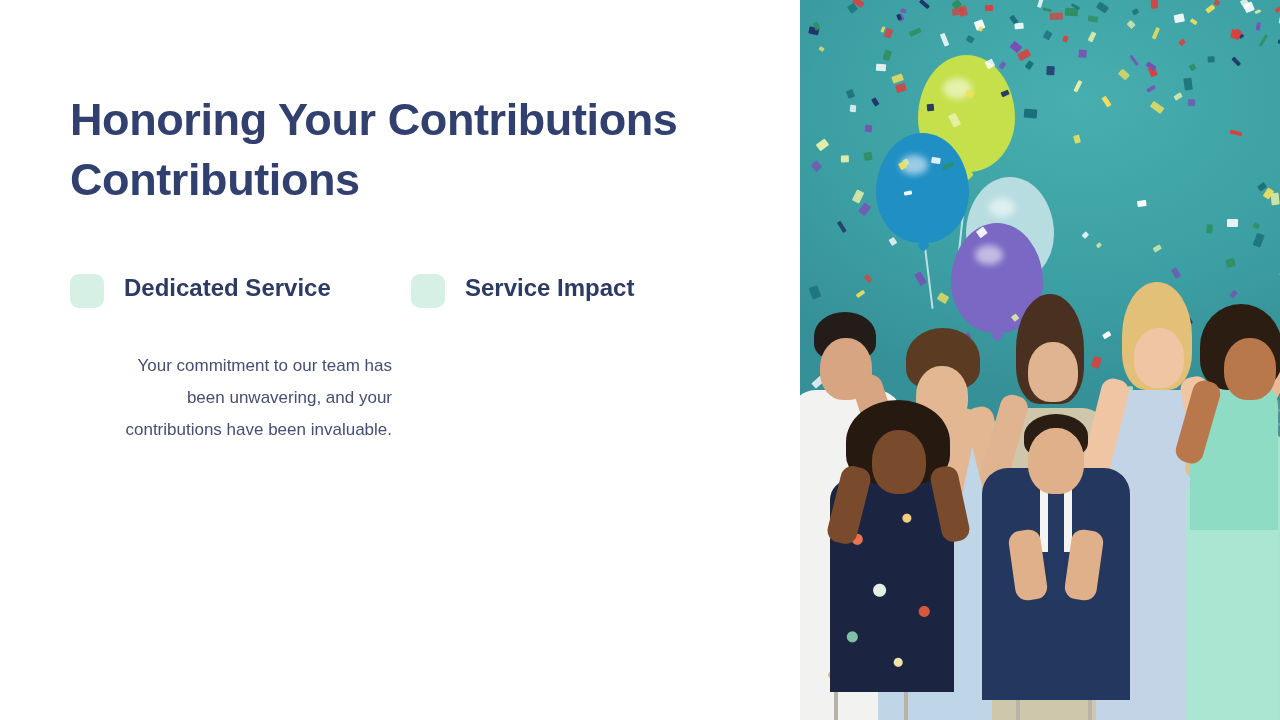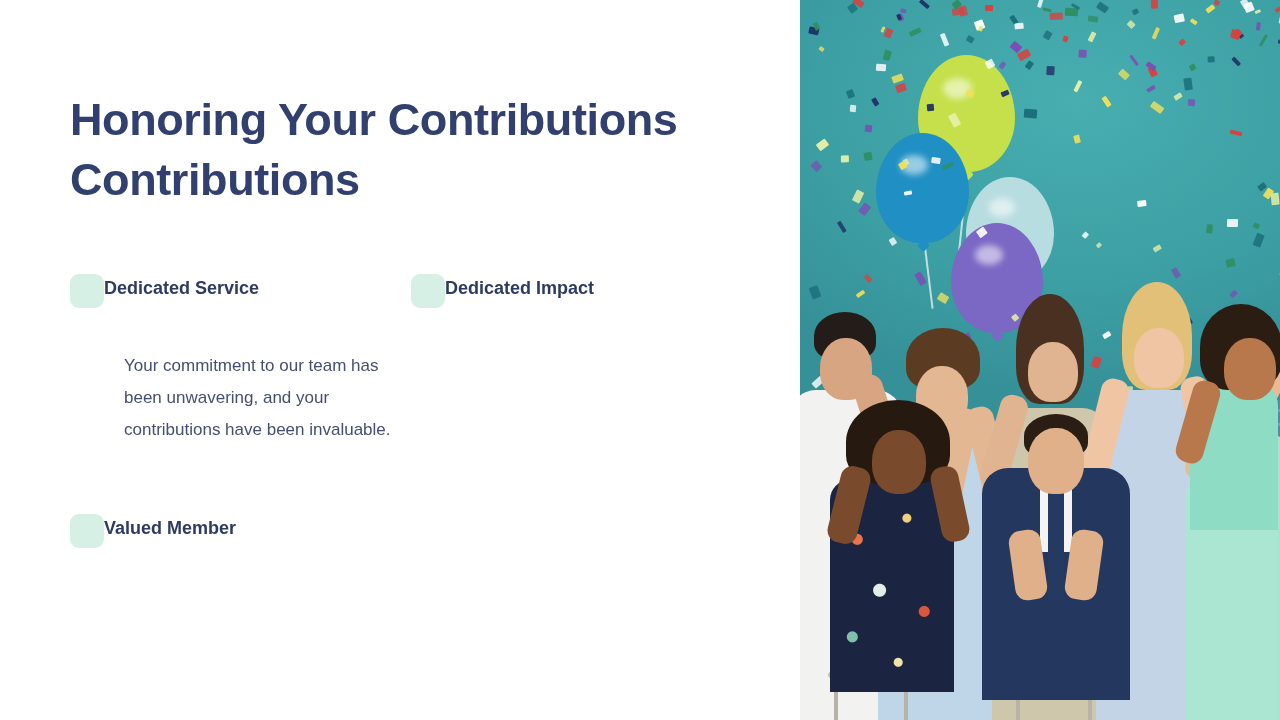--- a/index.html
+++ b/index.html
@@ -73,35 +73,36 @@
     width: 34px;
     height: 34px;
     border-radius: 9px;
     background: #d6f0e6;
     flex: 0 0 34px;
     box-sizing: border-box;
   }
 
   .feature-title {
     margin: 0;
-    font-size: 18px;
+    padding-left: 20px;
+    font-size: 24px;
     font-weight: bold;
     line-height: 28px;
     color: #2d3a63;
     white-space: nowrap;
   }
 
   .feature-body {
     margin: 0;
     padding-left: 54px;
     font-size: 17px;
     line-height: 32px;
     color: #454f72;
   }
-  .body-gap-lg { padding-top: 42px; }
+  .body-gap-lg { padding-top: 42px; text-align: right; }
   .body-gap-sm { padding-top: 13px; }
   .body-gap-xs { padding-top: 10px; }
 
   .feature-col-1 .feature-body { width: 268px; }
   .feature-col-2 .feature-body { width: 276px; }
   .feature-wide  .feature-body { width: 600px; }
 
   .row-bottom {
     position: relative;
     margin-top: 0;
@@ -262,33 +263,29 @@
           <div class="feature-head">
             <div class="feature-icon"></div>
             <h2 class="feature-title">Dedicated Service</h2>
           </div>
           <p class="feature-body body-gap-lg">Your commitment to our team has been unwavering, and your contributions have been invaluable.</p>
         </div>
 
         <div class="feature feature-col-2">
           <div class="feature-head">
             <div class="feature-icon"></div>
-            <h2 class="feature-title">Dedicated Impact</h2>
+            <h2 class="feature-title">Service Impact</h2>
           </div>
         </div>
 
       </div>
 
       <div class="feature-row row-bottom">
 
         <div class="feature feature-wide" style="top:0;">
-          <div class="feature-head">
-            <div class="feature-icon"></div>
-            <h2 class="feature-title">Valued Member</h2>
-          </div>
         </div>
       </div>
 
     </div>
   </div>
 
   <div class="photo-panel">
     <div class="photo-bg"></div>
 
     <div class="string s1"></div>

